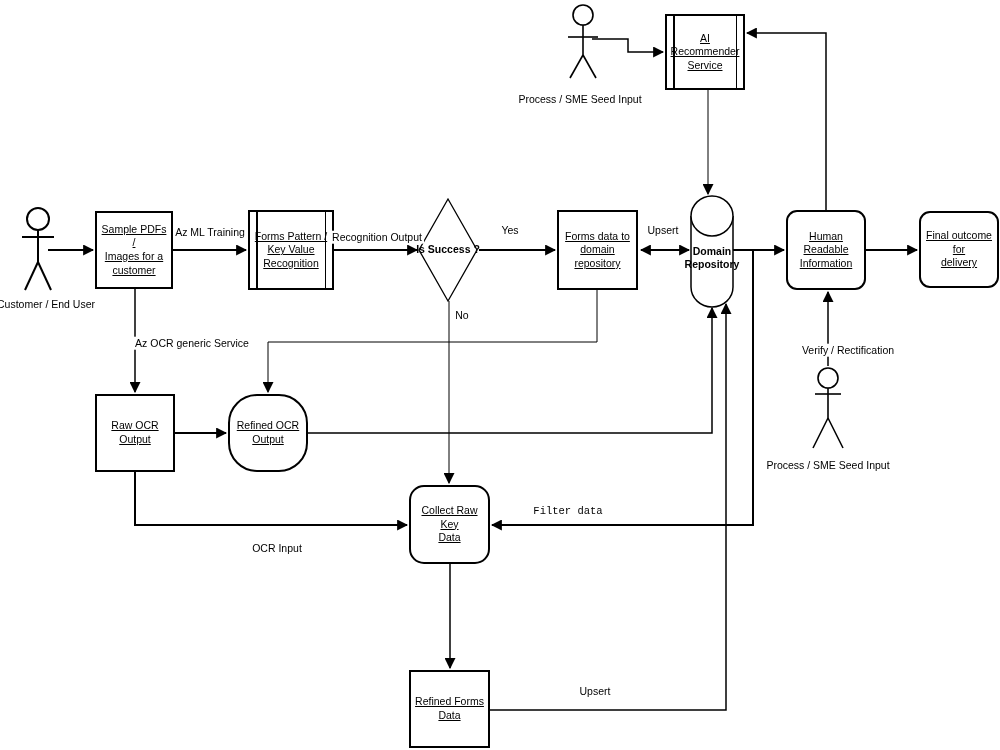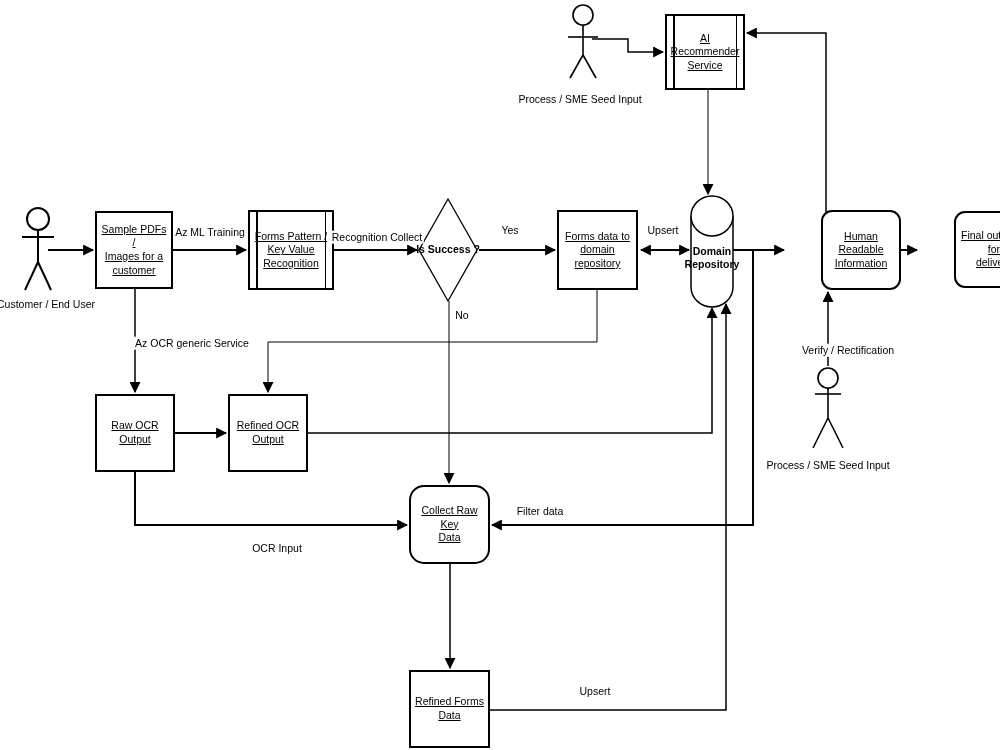--- a/index.html
+++ b/index.html
@@ -7,21 +7,21 @@
     position:relative;width:1000px;height:750px;background:#ffffff;
     font-family:"Liberation Sans", sans-serif;color:#000;overflow:hidden;
   }
   .wires{position:absolute;left:0;top:0;width:1000px;height:750px;}
   .node{
     position:absolute;box-sizing:border-box;border:2px solid #000;background:#fff;
     display:flex;align-items:center;justify-content:center;text-align:center;
     font-size:10.5px;line-height:1.3;padding:2px;text-decoration:underline;
   }
   .node .lbl{white-space:pre-line;}
-  .rounded{border-radius:11px;margin-left:35px;}
+  .rounded{border-radius:11px;}
   .subprocess::before,.subprocess::after{
     content:"";position:absolute;top:0;bottom:0;width:1.5px;background:#000;
   }
   .subprocess::before{left:6px;}
   .subprocess::after{right:6px;}
   .freetext{
     position:absolute;transform:translate(-50%,-50%);white-space:nowrap;
     font-size:10.5px;background:#fff;padding:0 2px;line-height:1.2;
   }
   .shape-label{
@@ -126,21 +126,21 @@
 
   <div class="node rounded" style="left:919px;top:211px;width:80px;height:77px;">
     <span class="lbl">Final outcome for
 delivery</span>
   </div>
 
   <div class="node" style="left:95px;top:394px;width:80px;height:78px;">
     <span class="lbl">Raw OCR Output</span>
   </div>
 
-  <div class="node" style="left:228px;top:394px;width:80px;height:78px;">
+  <div class="node" style="left:228px;top:394px;width:80px;height:78px;border-radius:29px;">
     <span class="lbl">Refined OCR Output</span>
   </div>
 
   <div class="node" style="left:409px;top:485px;width:81px;height:79px;border-radius:15px;">
     <span class="lbl">Collect Raw Key
 Data</span>
   </div>
 
   <div class="node" style="left:409px;top:670px;width:81px;height:78px;justify-content:center;">
     <span class="lbl">Refined Forms Data</span>
@@ -148,23 +148,23 @@
 
   <div class="shape-label" style="left:448px;top:250px;">Is Success ?</div>
   <div class="shape-label" style="left:712px;top:258px;">Domain
 Repository</div>
 
   <div class="freetext" style="left:580px;top:99px;">Process / SME Seed Input</div>
   <div class="freetext" style="left:46px;top:304px;">Customer / End User</div>
   <div class="freetext" style="left:828px;top:465px;">Process / SME Seed Input</div>
 
   <div class="freetext" style="left:210px;top:232px;">Az ML Training</div>
-  <div class="freetext" style="left:377px;top:237px;">Recognition Collect</div>
+  <div class="freetext" style="left:377px;top:237px;">Recognition Output</div>
   <div class="freetext" style="left:510px;top:230px;">Yes</div>
   <div class="freetext" style="left:663px;top:230px;">Upsert</div>
   <div class="freetext" style="left:462px;top:315px;">No</div>
   <div class="freetext" style="left:192px;top:343px;">Az OCR generic Service</div>
-  <div class="freetext" style="left:540px;top:511px;">Filter data</div>
+  <div class="freetext" style="left:568px;top:511px;font-family:Liberation Mono, monospace;">Filter data</div>
   <div class="freetext" style="left:277px;top:548px;">OCR Input</div>
   <div class="freetext" style="left:595px;top:691px;">Upsert</div>
   <div class="freetext" style="left:848px;top:350px;">Verify / Rectification</div>
 
 </div>
 
 </body></html>

